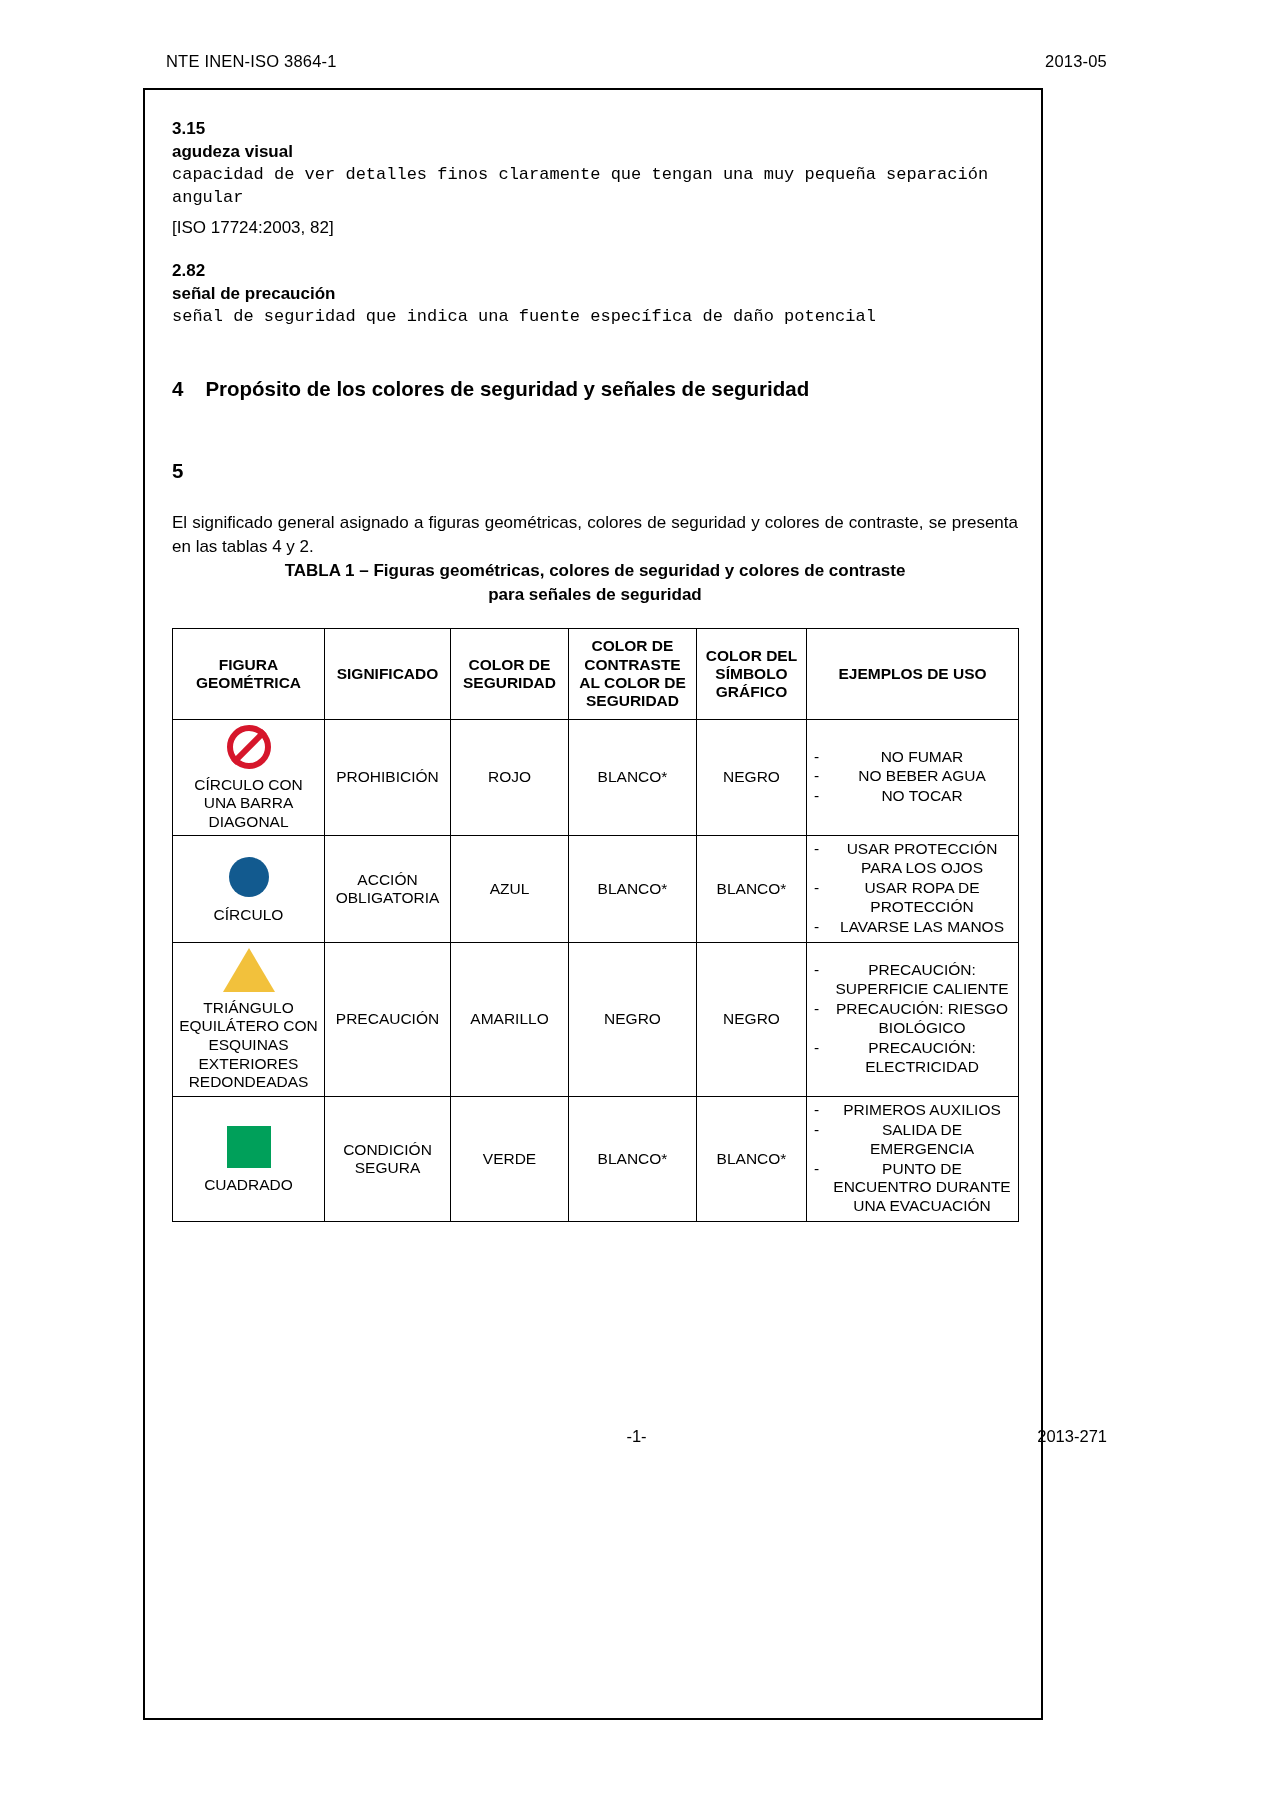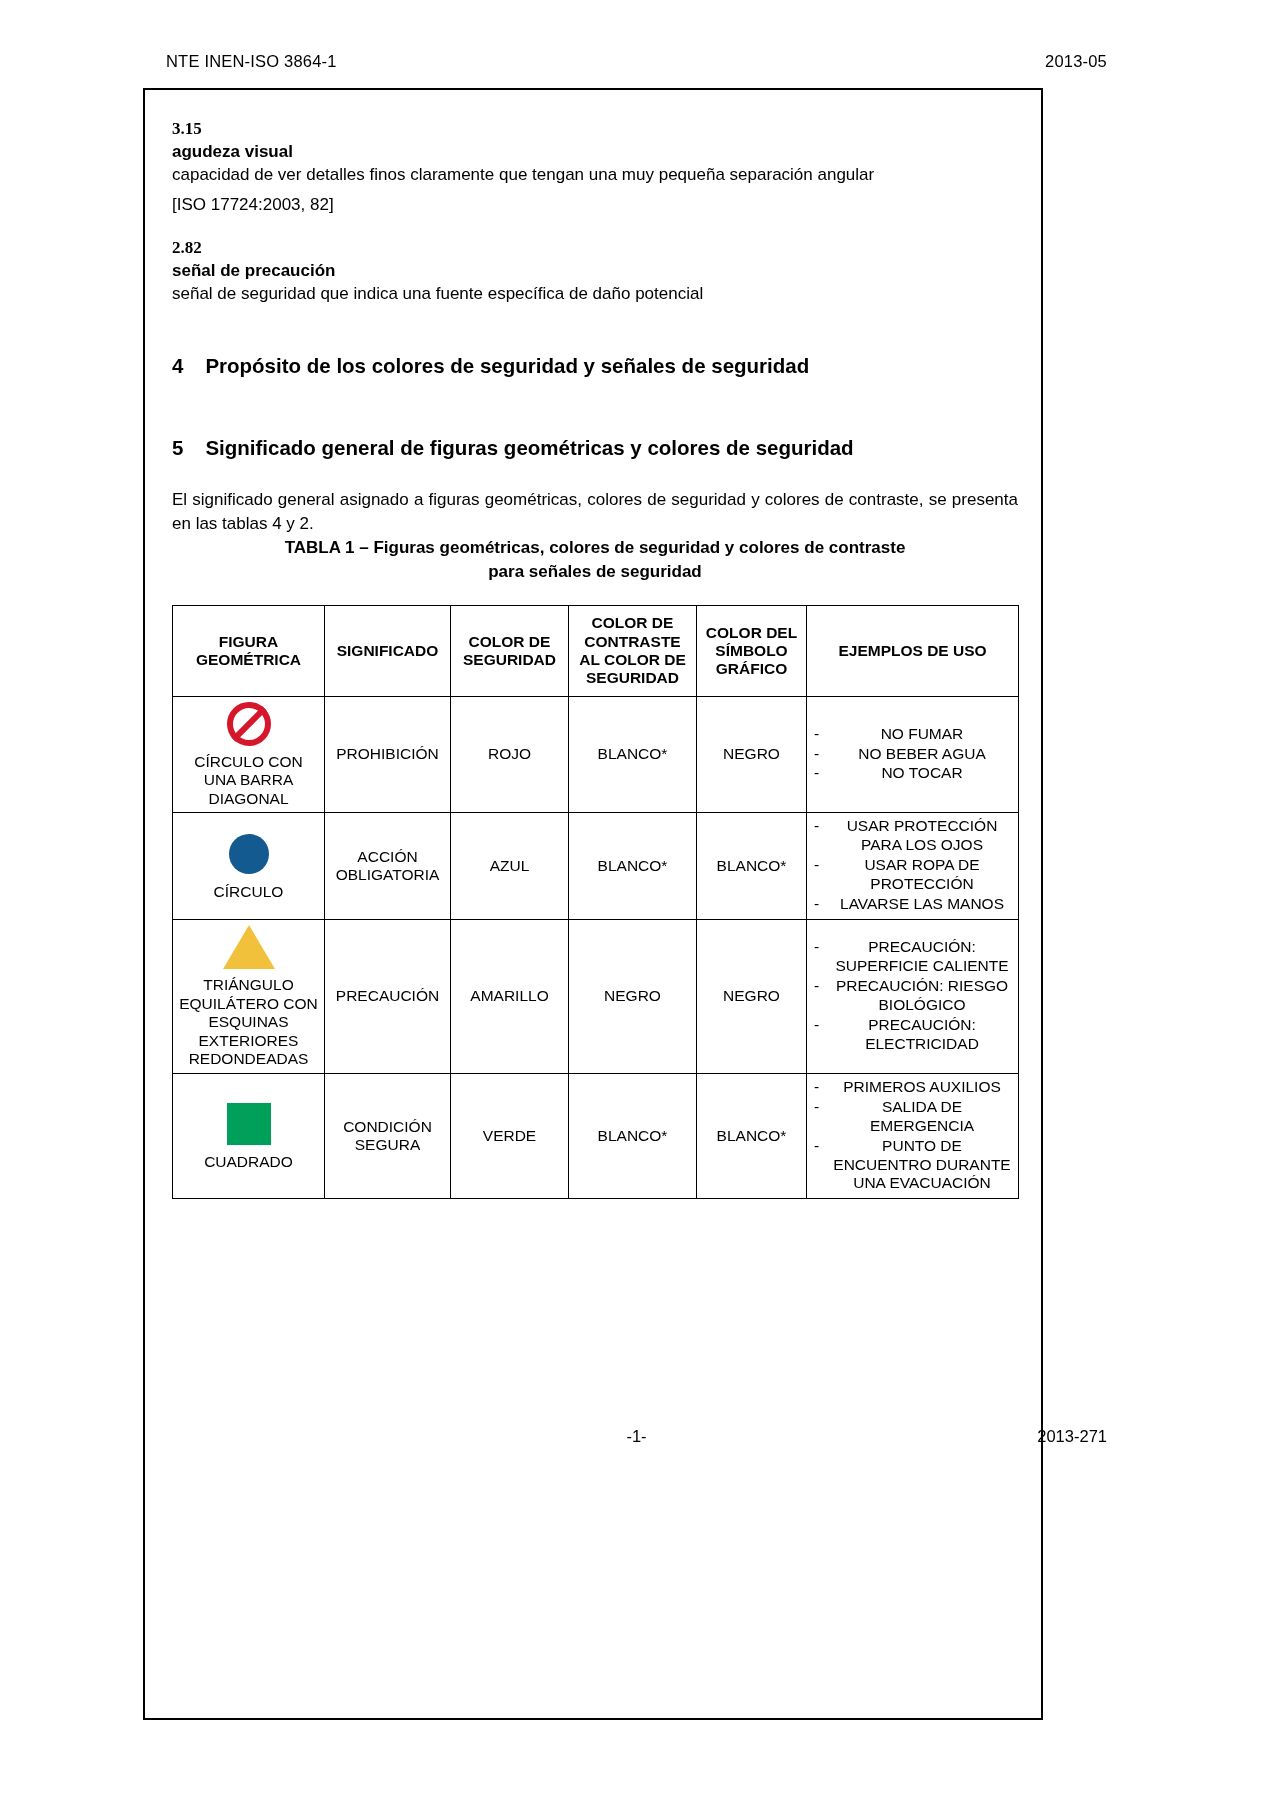--- a/index.html
+++ b/index.html
@@ -57,30 +57,30 @@
   .content {
     position: absolute;
     top: 118px;
     left: 172px;
     width: 846px;
   }
   .term-num {
     font-weight: bold;
     font-size: 17px;
     line-height: 1.35;
-    font-family: Liberation Serif, serif;
   }
   .term-name {
     font-weight: bold;
     font-size: 17px;
     line-height: 1.35;
   }
   .term-def {
     font-size: 17px;
     line-height: 1.35;
+    font-family: Liberation Mono, monospace;
   }
   .ref {
     font-size: 17px;
     margin-top: 8px;
   }
   h2.clause {
     font-size: 20.5px;
     font-weight: bold;
     margin: 48px 0 0 0;
     padding-left: 0;
@@ -225,21 +225,20 @@
 
     <h2 class="clause">
       <span class="num">4</span>
       <span>Propósito de los colores de seguridad y señales de seguridad</span>
     </h2>
 
 
 
     <h2 class="clause" style="margin-top:58px">
       <span class="num">5</span>
-      <span>Significado general de figuras geométricas y colores de seguridad</span>
     </h2>
 
     <p class="para first">El significado general asignado a figuras geométricas, colores de seguridad y colores de contraste, se presenta en las tablas 4 y 2.</p>
 
     <div class="table-title">
       <div>TABLA 1 – Figuras geométricas, colores de seguridad y colores de contraste</div>
       <div>para señales de seguridad</div>
     </div>
 
     <table class="main">

